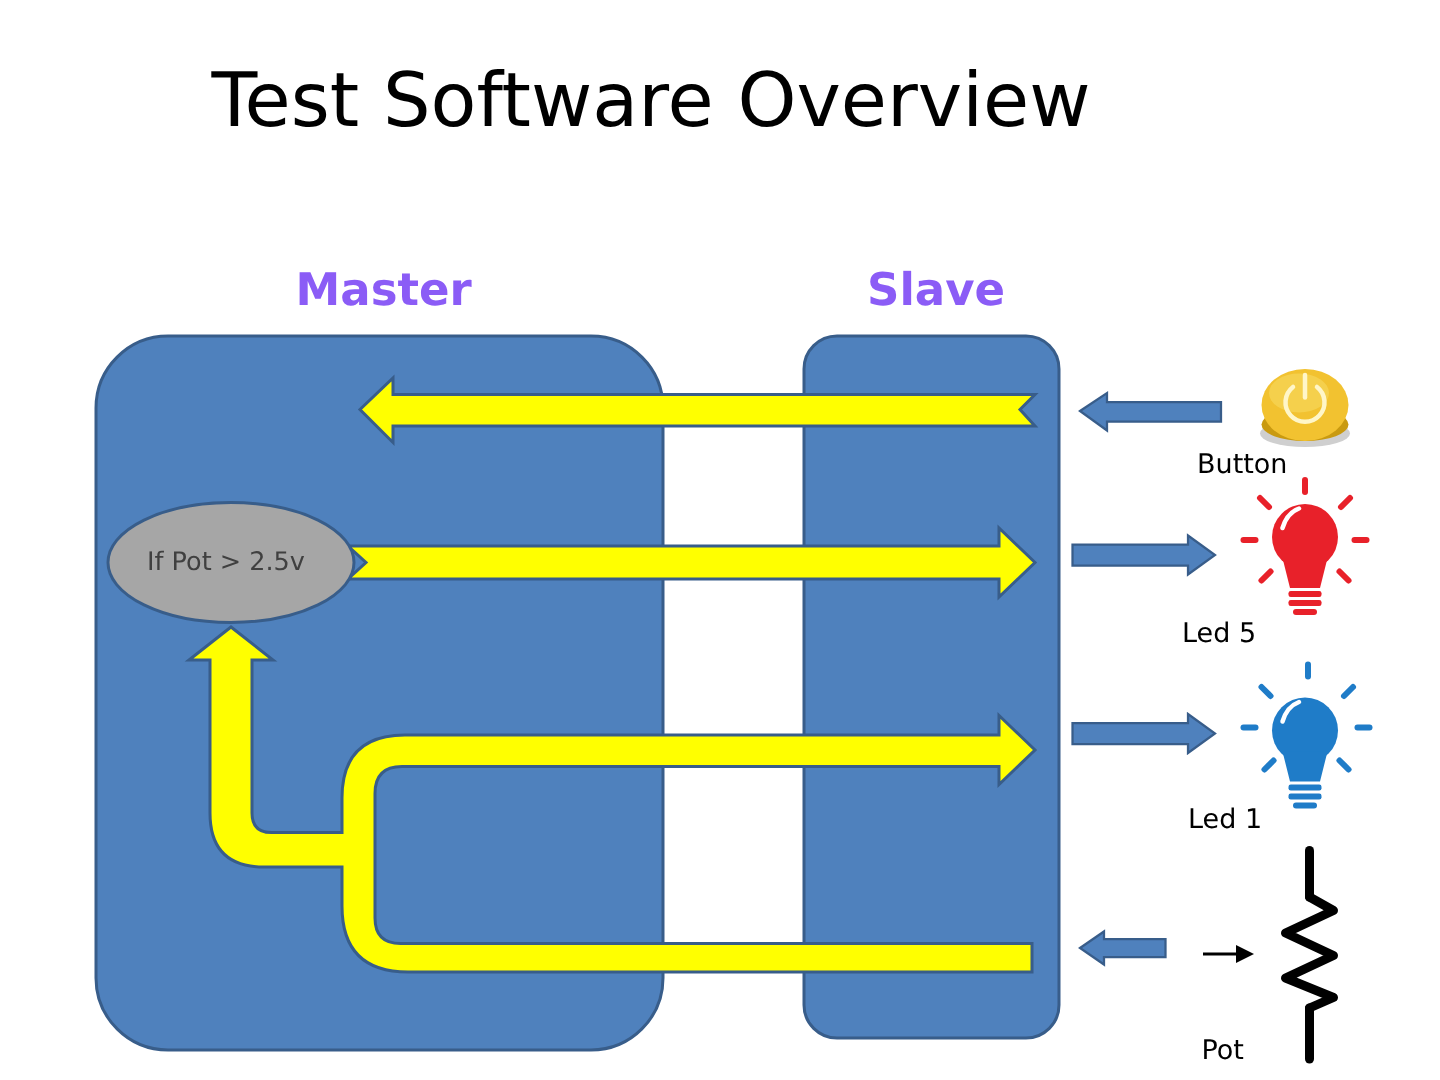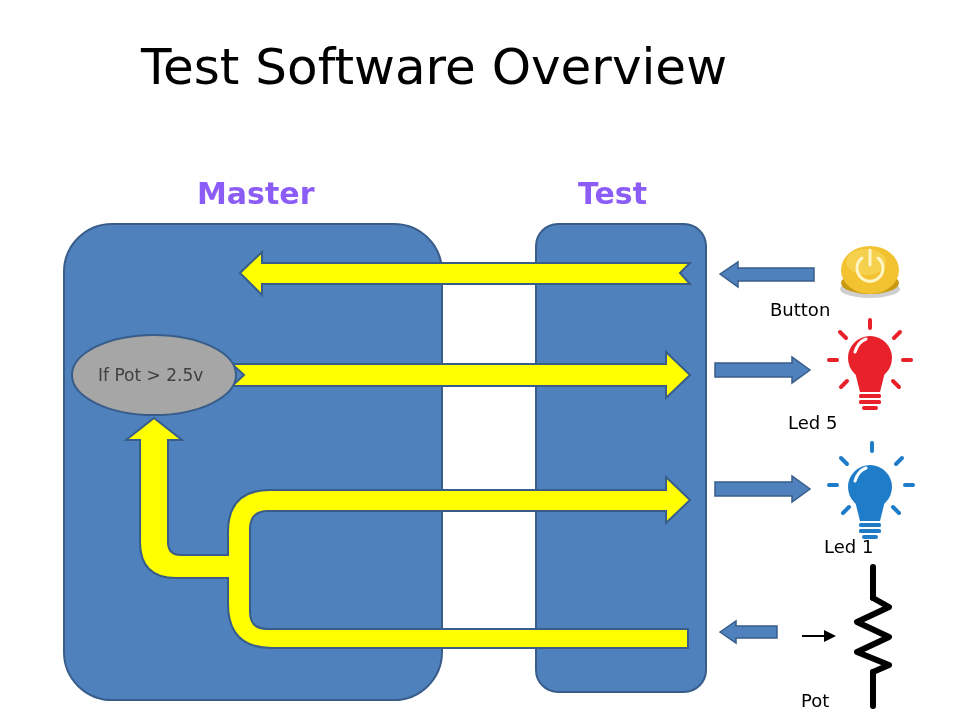--- a/index.html
+++ b/index.html
@@ -10,21 +10,21 @@
     .hdr { position: absolute; top: 176px; font-size: 30px; font-weight: bold; color: #8b5cf6;
            font-family: "DejaVu Sans", sans-serif; }
     svg { position: absolute; left: 0; top: 0; }
     .lbl { position: absolute; font-size: 18px; color: #000; font-family: "DejaVu Sans", sans-serif; }
   </style>
 </head>
 <body>
 
 <div class="title">Test Software Overview</div>
 <div class="hdr" style="left:197px;">Master</div>
-<div class="hdr" style="left:578px;">Test</div>
+<div class="hdr" style="left:578px;">Slave</div>
 
 <svg width="960" height="720" viewBox="0 0 960 720">
 
   <rect x="64" y="224" width="378" height="476" rx="48" ry="48" fill="#4f81bd" stroke="#385d8a" stroke-width="2"></rect>
 
   <rect x="536" y="224" width="170" height="468" rx="22" ry="22" fill="#4f81bd" stroke="#385d8a" stroke-width="2"></rect>
 
   <polygon points="240,273 262,252 262,263 690,263 680,273 690,284 262,284 262,295" fill="#ffff00" stroke="#385d8a" stroke-width="2"></polygon>
 
   <polygon points="232,364 666,364 666,352 690,375 666,398 666,386 232,386 244,375" fill="#ffff00" stroke="#385d8a" stroke-width="2"></polygon>
@@ -88,16 +88,16 @@
     <polyline points="873,598 889,607 857,622 889,637 857,652 889,665 873,672"></polyline>
     <line x1="873" y1="672" x2="873" y2="706"></line>
   </g>
   <g>
     <line x1="802" y1="636" x2="826" y2="636" stroke="#000" stroke-width="2"></line>
     <polygon points="836,636 824,630 824,642" fill="#000"></polygon>
   </g>
 </svg>
 
 <div class="lbl" style="left:98px; top:365px; color:#404040; font-size:17px;">If Pot &gt; 2.5v</div>
-<div class="lbl" style="left:770px; top:299px;">Button</div>
+<div class="lbl" style="left:798px; top:299px;">Button</div>
 <div class="lbl" style="left:788px; top:412px;">Led 5</div>
-<div class="lbl" style="left:792px; top:536px;margin-left:32px;">Led 1</div>
+<div class="lbl" style="left:792px; top:536px;">Led 1</div>
 <div class="lbl" style="left:801px; top:690px;">Pot</div>
 
 </body></html>

